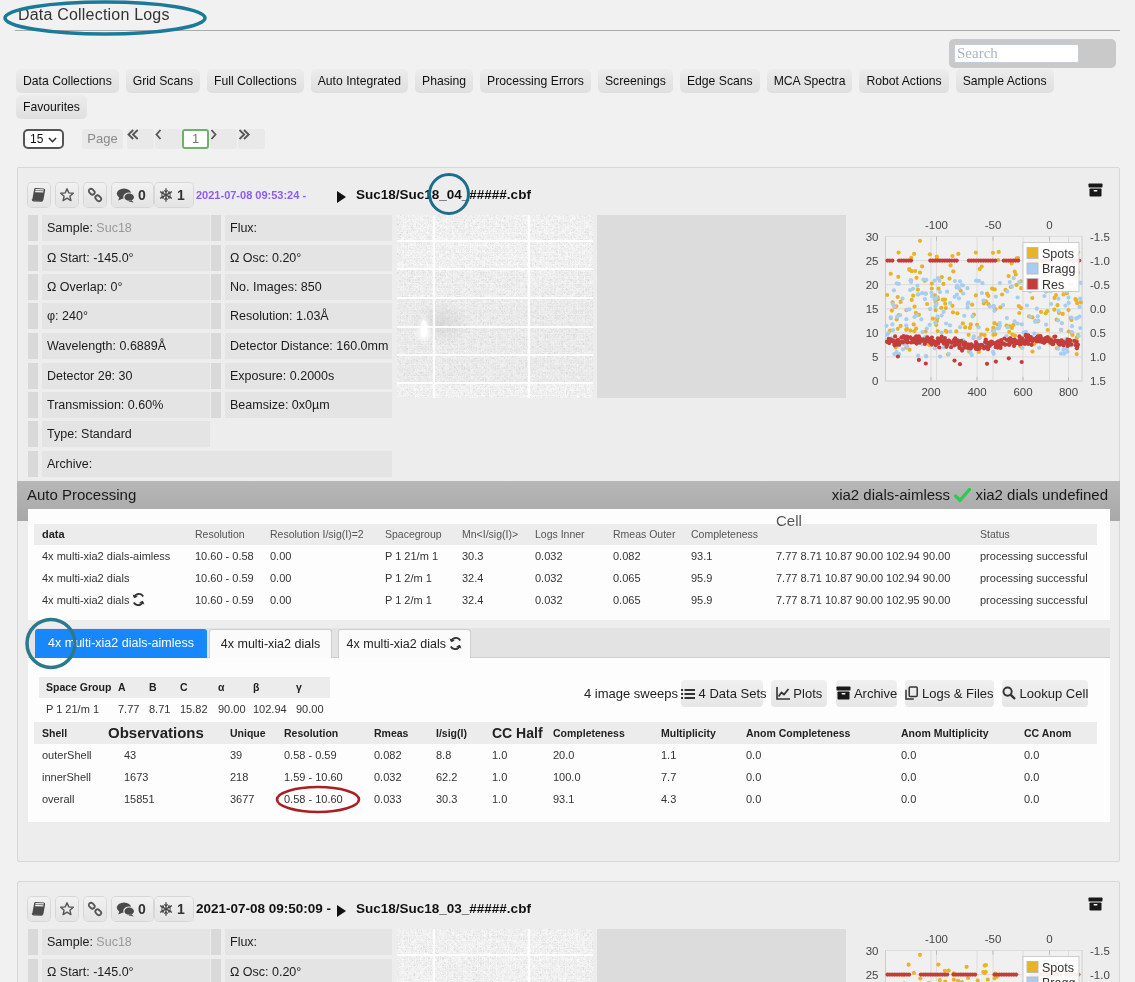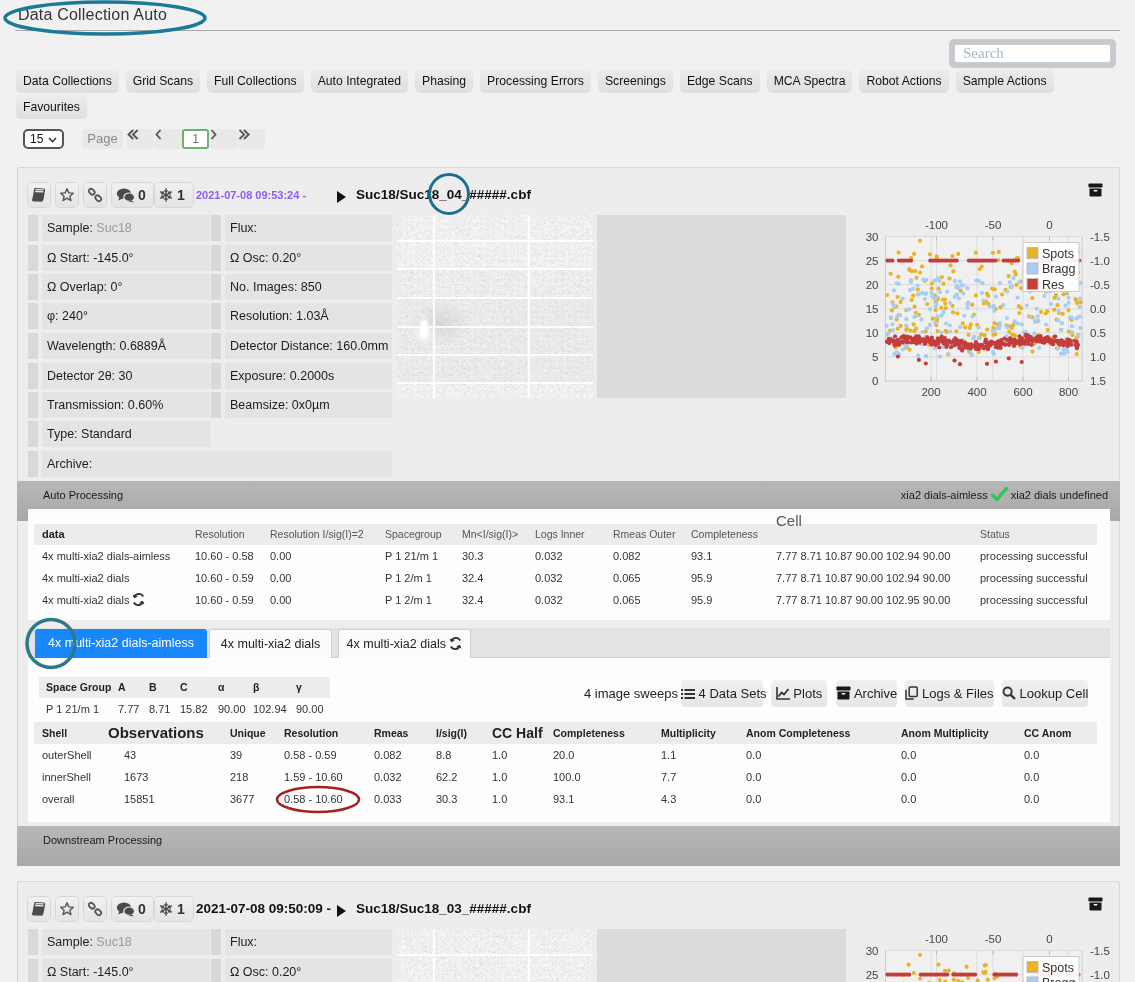--- a/index.html
+++ b/index.html
@@ -7,38 +7,38 @@
 .abs{position:absolute}
 .btn{background:linear-gradient(#ececec,#dfdfdf);border-radius:5px;color:#111;
   font-size:12.2px;line-height:24px;height:24px;padding:0 7px;display:inline-block}
 .icobtn{position:absolute;height:24px;background:linear-gradient(#f1f1f1,#e4e4e4);
   border-radius:4px;box-shadow:0 0 0 1px rgba(0,0,0,0.09);text-align:center}
 .bar{position:absolute;height:26px;background:#e4e4e4;font-size:12.5px;line-height:26px;
   padding-left:5px;color:#1c1c1c;white-space:nowrap}
 .sq{position:absolute;width:10px;height:26px;background:#d9d9d9}
 .grey{color:#999}
 .ghead{position:absolute;background:linear-gradient(#b7b7b7,#a8a8a8);height:40px;
-  font-size:11px;line-height:28px;color:#1a1a1a;padding-left:26px}
+  font-size:15px;line-height:28px;color:#1a1a1a;padding-left:10px}
 .panel{position:absolute;background:#fdfdfd}
 .th{position:absolute;font-size:11px;font-weight:bold;color:#444;white-space:nowrap}
 .td{position:absolute;font-size:11px;color:#333;white-space:nowrap}
 .hdrbg{position:absolute;background:#ececec}
 .tab{position:absolute;height:29px;font-size:12.5px;line-height:29px;text-align:center;
   border-radius:3px 3px 0 0}
 .pbtn{position:absolute;background:linear-gradient(#f0f0f0,#e6e6e6);border-radius:4px;
   height:27px;font-size:13px;line-height:27px;color:#222;text-align:center;white-space:nowrap}
 svg{display:block}
 </style></head><body>
-<div class="abs" style="left:18px;top:6px;font-size:16px;color:#333;letter-spacing:0.2px">Data Collection Auto</div>
+<div class="abs" style="left:18px;top:6px;font-size:16px;color:#333;letter-spacing:0.2px">Data Collection Logs</div>
 <div class="abs" style="left:15px;top:30px;width:1105px;height:1px;background:#aaa"></div>
 <svg class="abs" style="left:0px;top:-1px;pointer-events:none" width="215" height="40">
     <ellipse cx="105" cy="19" rx="100" ry="16" fill="none" stroke="#1c7a99" stroke-width="3.5"></ellipse>
   </svg>
 <div class="abs" style="left:949px;top:39px;width:167px;height:29px;background:#c9c9c9;border-radius:5px"></div>
-<div class="abs" style="left:954px;top:44px;width:157px;height:19px;background:#fff;border:1px solid #c3cedb;border-radius:2px;font-family:'Liberation Serif',serif;font-size:15px;line-height:17px;color:#a9b6c2;padding-left:8px">Search</div>
+<div class="abs" style="left:954px;top:44px;width:125px;height:19px;background:#fff;border:1px solid #c3cedb;border-radius:2px;font-family:'Liberation Serif',serif;font-size:15px;line-height:17px;color:#a9b6c2;padding-left:2px">Search</div>
 <div class="abs" style="left:16px;top:69px;width:1119px;white-space:nowrap"><span class="btn" style="margin-right:7px">Data Collections</span><span class="btn" style="margin-right:7px">Grid Scans</span><span class="btn" style="margin-right:7px">Full Collections</span><span class="btn" style="margin-right:7px">Auto Integrated</span><span class="btn" style="margin-right:7px">Phasing</span><span class="btn" style="margin-right:7px">Processing Errors</span><span class="btn" style="margin-right:7px">Screenings</span><span class="btn" style="margin-right:7px">Edge Scans</span><span class="btn" style="margin-right:7px">MCA Spectra</span><span class="btn" style="margin-right:7px">Robot Actions</span><span class="btn" style="margin-right:7px">Sample Actions</span></div>
 <div class="abs" style="left:16px;top:95px"><span class="btn">Favourites</span></div>
 <div class="abs" style="left:23px;top:129px;width:41px;height:20px;background:#fff;border:2px solid #555;border-radius:5px;font-size:12px;line-height:16px;color:#111;padding-left:5px">15<svg width="9" height="6" viewBox="0 0 9 6" style="position:absolute;right:5px;top:6px">
       <path d="M1 1 L4.5 4.7 L8 1" fill="none" stroke="#333" stroke-width="1.6"></path>
     </svg></div>
 <div class="abs" style="left:82px;top:129px;width:41px;height:20px;background:#e9e9e9;border-radius:3px;font-size:13px;line-height:20px;color:#8a8a8a;text-align:center">Page</div>
 <div class="abs" style="left:127px;top:129px;width:27px;height:20px;background:#e9e9e9;border-radius:3px;font-size:13px;line-height:19px;color:#777;text-align:center">
     <svg width="12" height="11" viewBox="0 0 12 11" style="vertical-align:-1px">
       <path d="M6.2 1 L1.5 5.5 L6.2 10 M10.7 1 L6 5.5 L10.7 10" fill="none" stroke="#555" stroke-width="1.8"></path>
     </svg>
@@ -1239,21 +1239,20 @@
     <div class="td" style="left:661px;top:621px;line-height:22px">4.3</div>
     <div class="td" style="left:746px;top:621px;line-height:22px">0.0</div>
     <div class="td" style="left:901px;top:621px;line-height:22px">0.0</div>
     <div class="td" style="left:1024px;top:621px;line-height:22px">0.0</div>
     <svg class="abs" style="left:23px;top:448px" width="58" height="58">
       <circle cx="28" cy="28.5" r="24" fill="none" stroke="#2b7a8c" stroke-width="3.5"></circle>
     </svg>
     <svg class="abs" style="left:274px;top:617px" width="88" height="31">
       <ellipse cx="44" cy="15.5" rx="41" ry="12.5" fill="none" stroke="#a62121" stroke-width="2.6"></ellipse>
     </svg>
-    <div class="ghead" style="left:17px;top:659px;width:1103px">Downstream Processing</div>
   </div>
 <div class="abs" style="left:17px;top:881px;width:1103px;height:700px;background:#ededed;border:1px solid #d8d8d8;border-radius:2px"></div>
 <div class="abs" style="left:0;top:881px;width:1135px;height:700px">
     <div class="icobtn" style="left:28px;top:16px;width:22px"></div>
     <div class="abs" style="left:31px;top:20px">
       <svg width="16" height="16" viewBox="0 0 16 16">
         <g transform="rotate(10 8 8)">
           <path d="M3.4 1.8 L11.5 0.8 Q13.2 0.7 13.2 2.4 L13.2 12.0 Q13.2 13.2 12.0 13.4 L3.8 14.7 Q2.2 14.9 2.2 13.2 L2.2 3.4 Q2.2 2.0 3.4 1.8 Z" fill="#4a4a4a"></path>
           <path d="M3.6 3.3 L11.8 2.2 M3.6 5.2 L11.8 4.1" stroke="#ececec" stroke-width="1.3" fill="none"></path>
           <path d="M2.2 13.2 Q2.2 14.7 3.8 14.7 L12.4 13.4" stroke="#4a4a4a" stroke-width="1.2" fill="none"></path>

